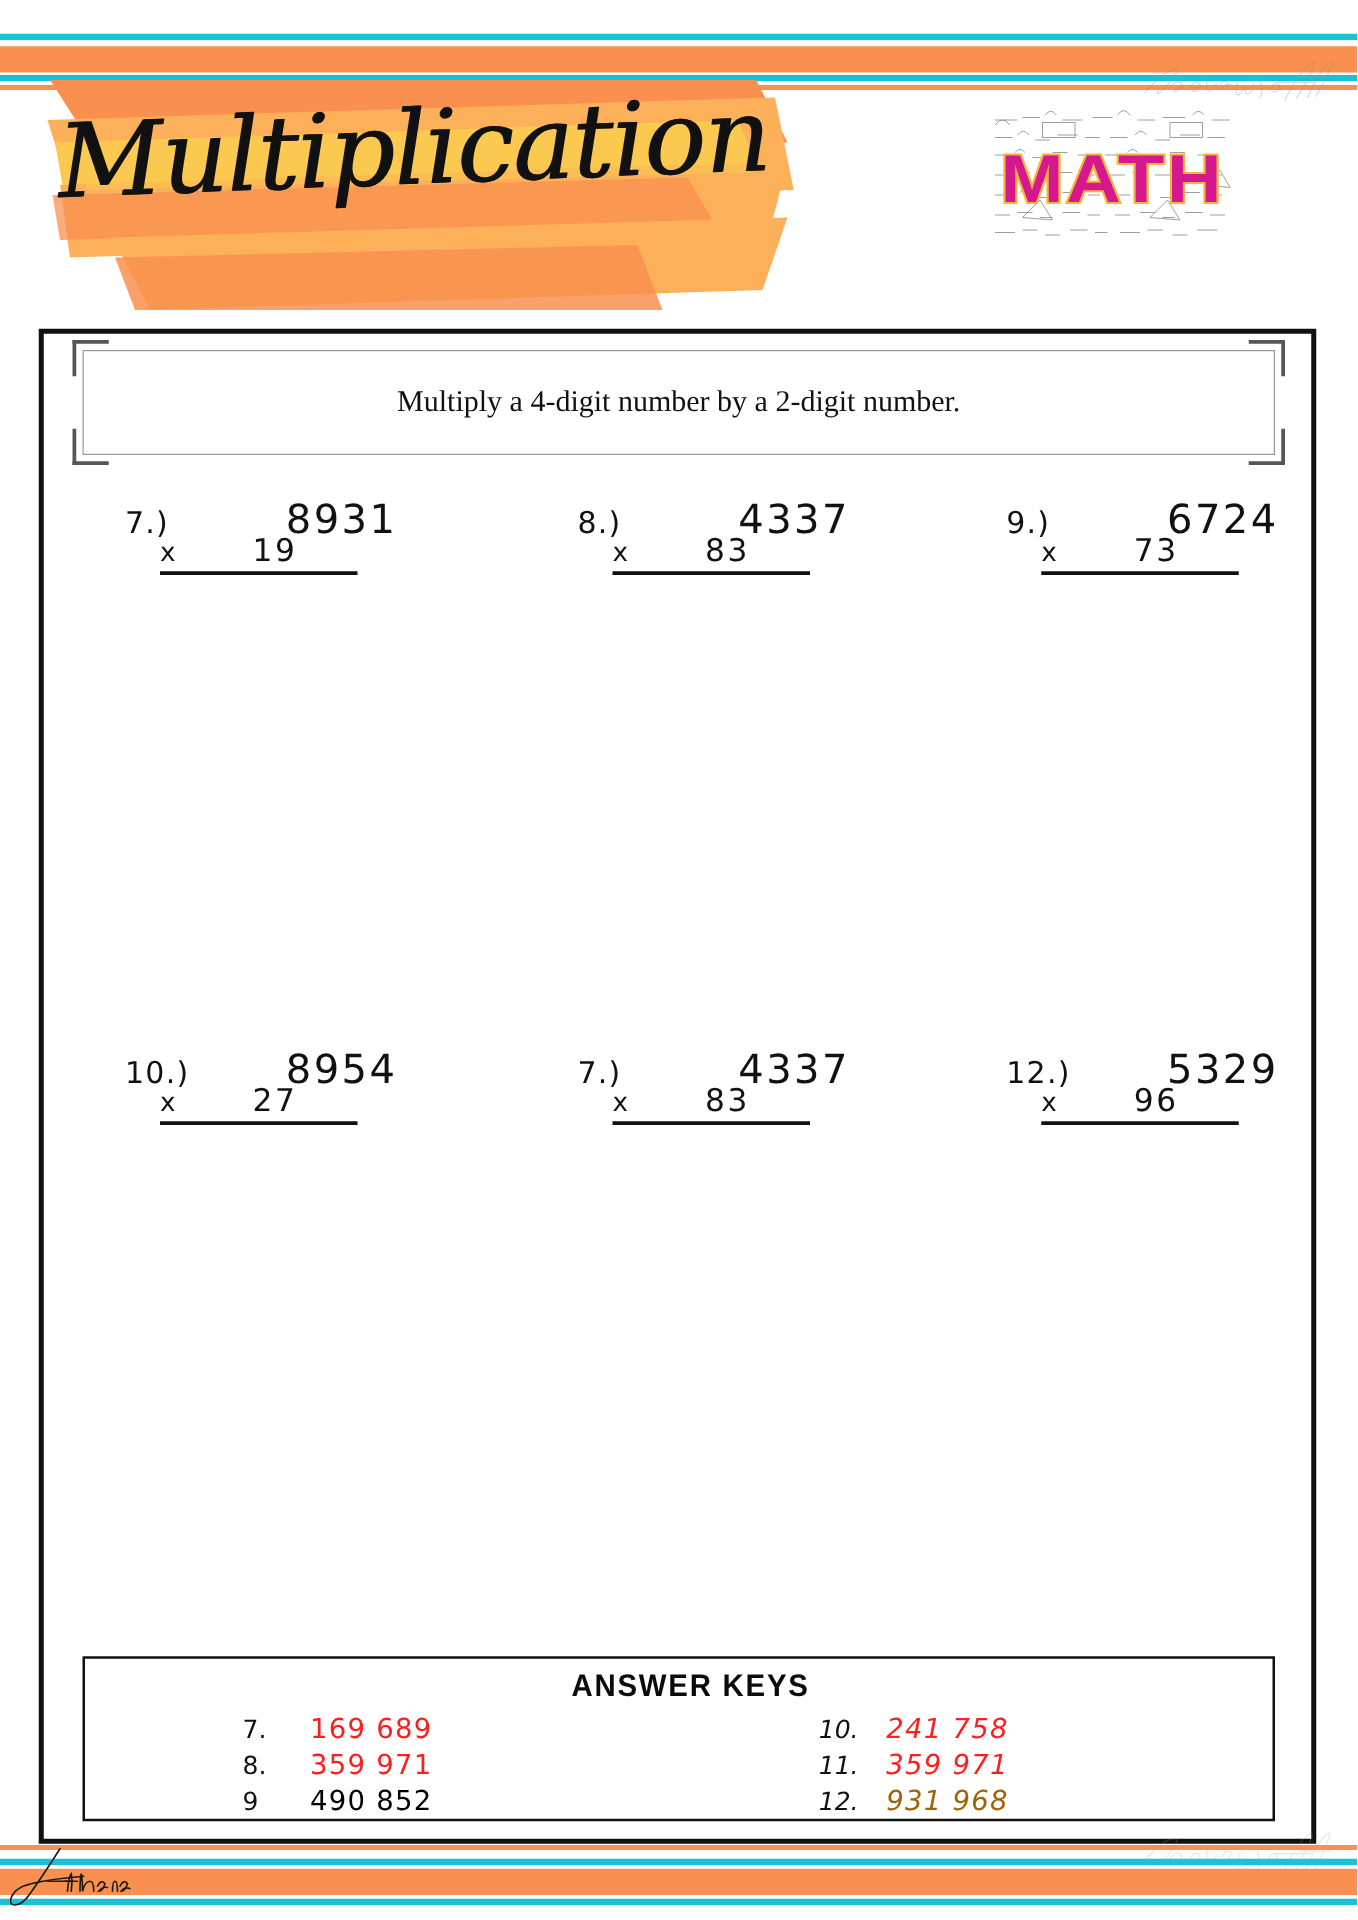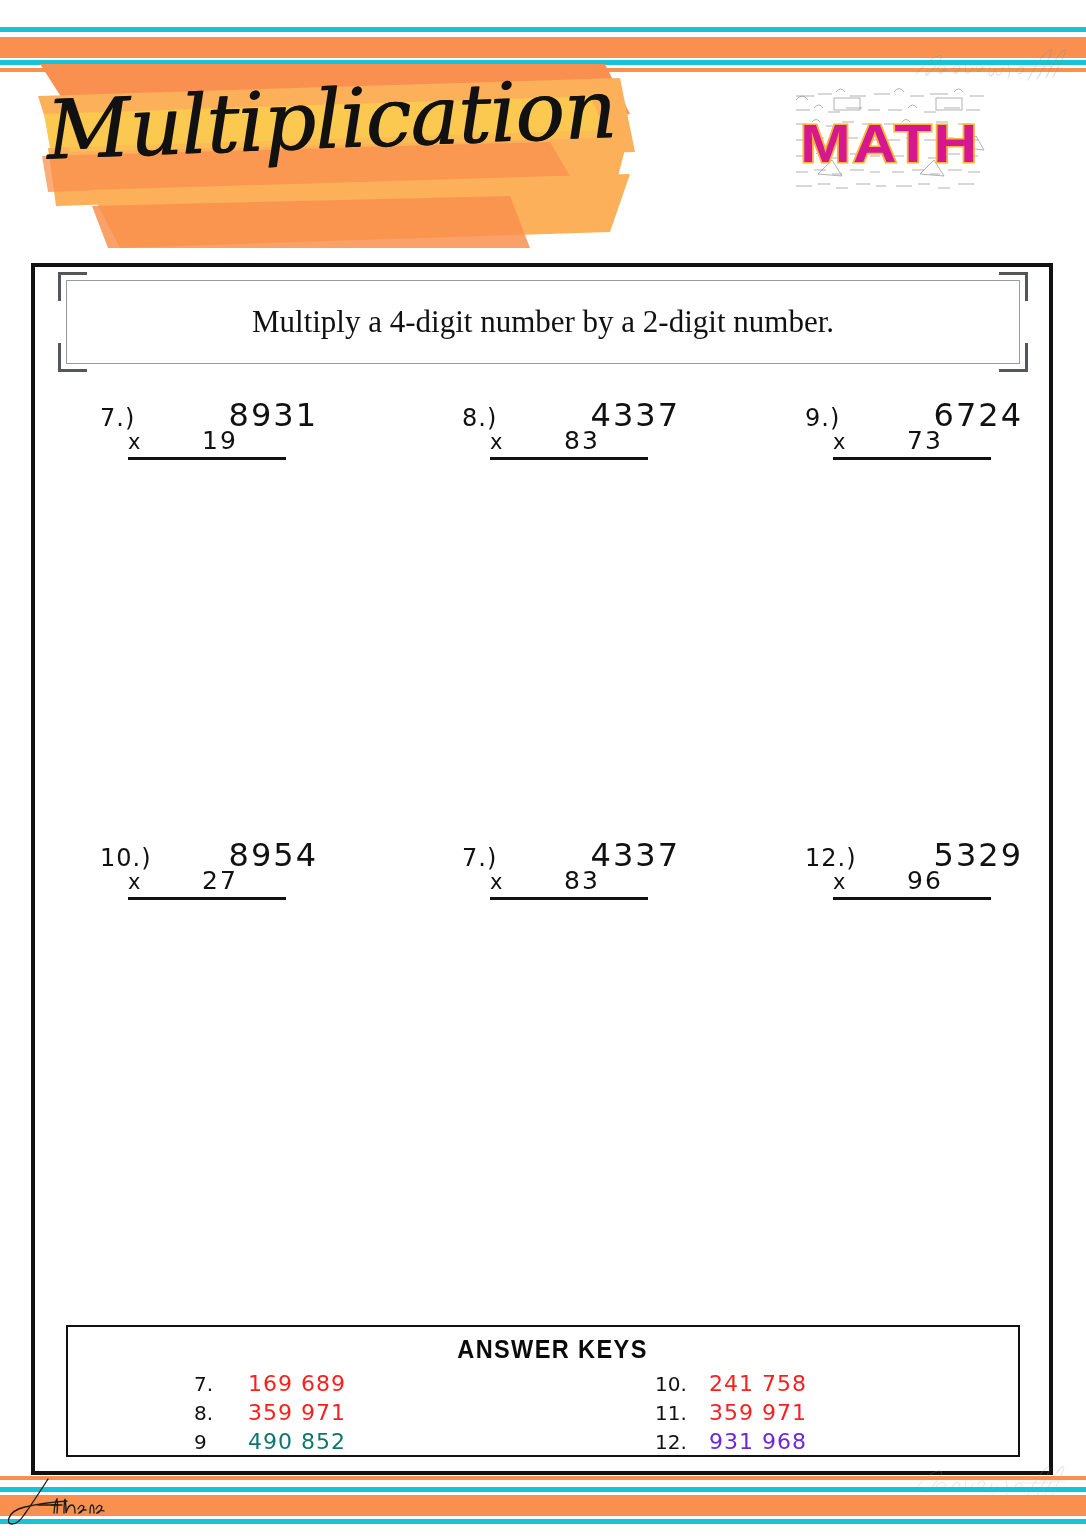--- a/index.html
+++ b/index.html
@@ -101,21 +101,21 @@
     left: 66px; top: 280px;
     width: 954px; height: 84px;
     border: 1px solid #9a9a9a;
     box-sizing: border-box;
     display: flex;
     align-items: center;
     justify-content: center;
   }
   .instruction-text {
     font-family: "Liberation Serif", serif;
-    font-size: 31px;
+    font-size: 24px;
     color: #111111;
     text-align: center;
   }
   .corner {
     position: absolute;
     width: 26px; height: 26px;
     border: 3px solid #55565a;
   }
   .corner.tl { left: -9px;  top: -9px;  border-right: none; border-bottom: none; }
   .corner.tr { right: -9px; top: -9px;  border-left: none;  border-bottom: none; }
@@ -187,21 +187,21 @@
     position: absolute;
     left: 0; top: 44px;
     width: 100%;
     display: flex;
   }
   .answer-col {
     width: 50%;
     box-sizing: border-box;
   }
   .answer-col.left  { padding-left: 126px; }
-  .answer-col.right { padding-left: 112px; }
+  .answer-col.right { padding-left: 112px; font-style: italic; }
   .answer-row {
     display: flex;
     align-items: baseline;
     height: 29px;
     font-family: "DejaVu Sans", sans-serif;
   }
   .ans-num {
     width: 54px;
     flex: none;
     font-size: 20px;
@@ -367,35 +367,35 @@
         <div class="answer-row">
           <span class="ans-num">7.</span>
           <span class="ans-val" style="color:#fb2020">169 689</span>
         </div>
         <div class="answer-row">
           <span class="ans-num">8.</span>
           <span class="ans-val" style="color:#fb2020">359 971</span>
         </div>
         <div class="answer-row">
           <span class="ans-num">9</span>
-          <span class="ans-val" style="color:#0f766e">490 852</span>
+          <span class="ans-val" style="color:#000000">490 852</span>
         </div>
       </div>
       <div class="answer-col right">
         <div class="answer-row">
           <span class="ans-num">10.</span>
           <span class="ans-val" style="color:#fb2020">241 758</span>
         </div>
         <div class="answer-row">
           <span class="ans-num">11.</span>
           <span class="ans-val" style="color:#fb2020">359 971</span>
         </div>
         <div class="answer-row">
           <span class="ans-num">12.</span>
-          <span class="ans-val" style="color:#6d28d9">931 968</span>
+          <span class="ans-val" style="color:#a16207">931 968</span>
         </div>
       </div>
     </div>
   </div>
 
   <div class="brand-watermark-b">
     <svg viewBox="0 0 160 52">
       <g fill="none" stroke="#9a9a9a" stroke-width="1.1" stroke-linecap="round">
         <path d="M4 36 q14 -18 24 -20 q6 -1 2 5 q-6 10 -13 16"></path>
         <path d="M26 32 q6 -8 10 -2 q-3 6 -7 5"></path>

